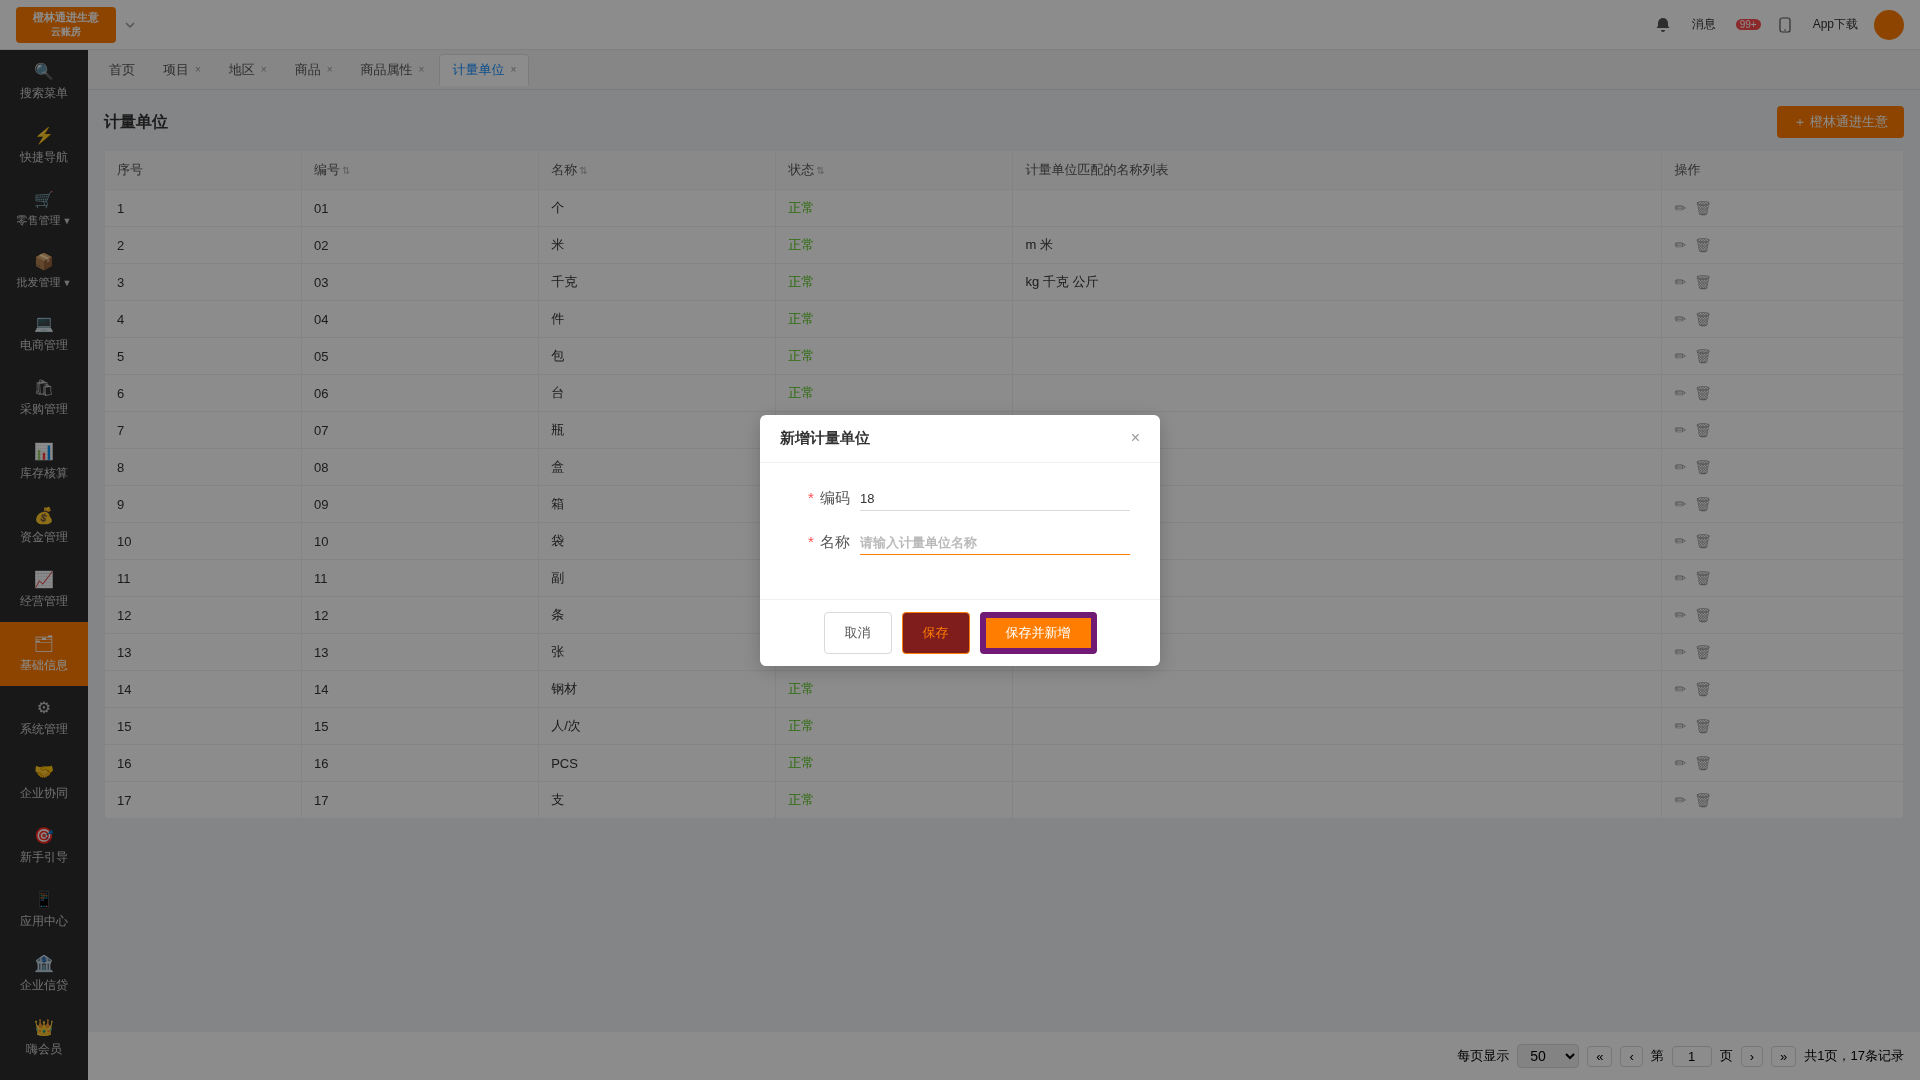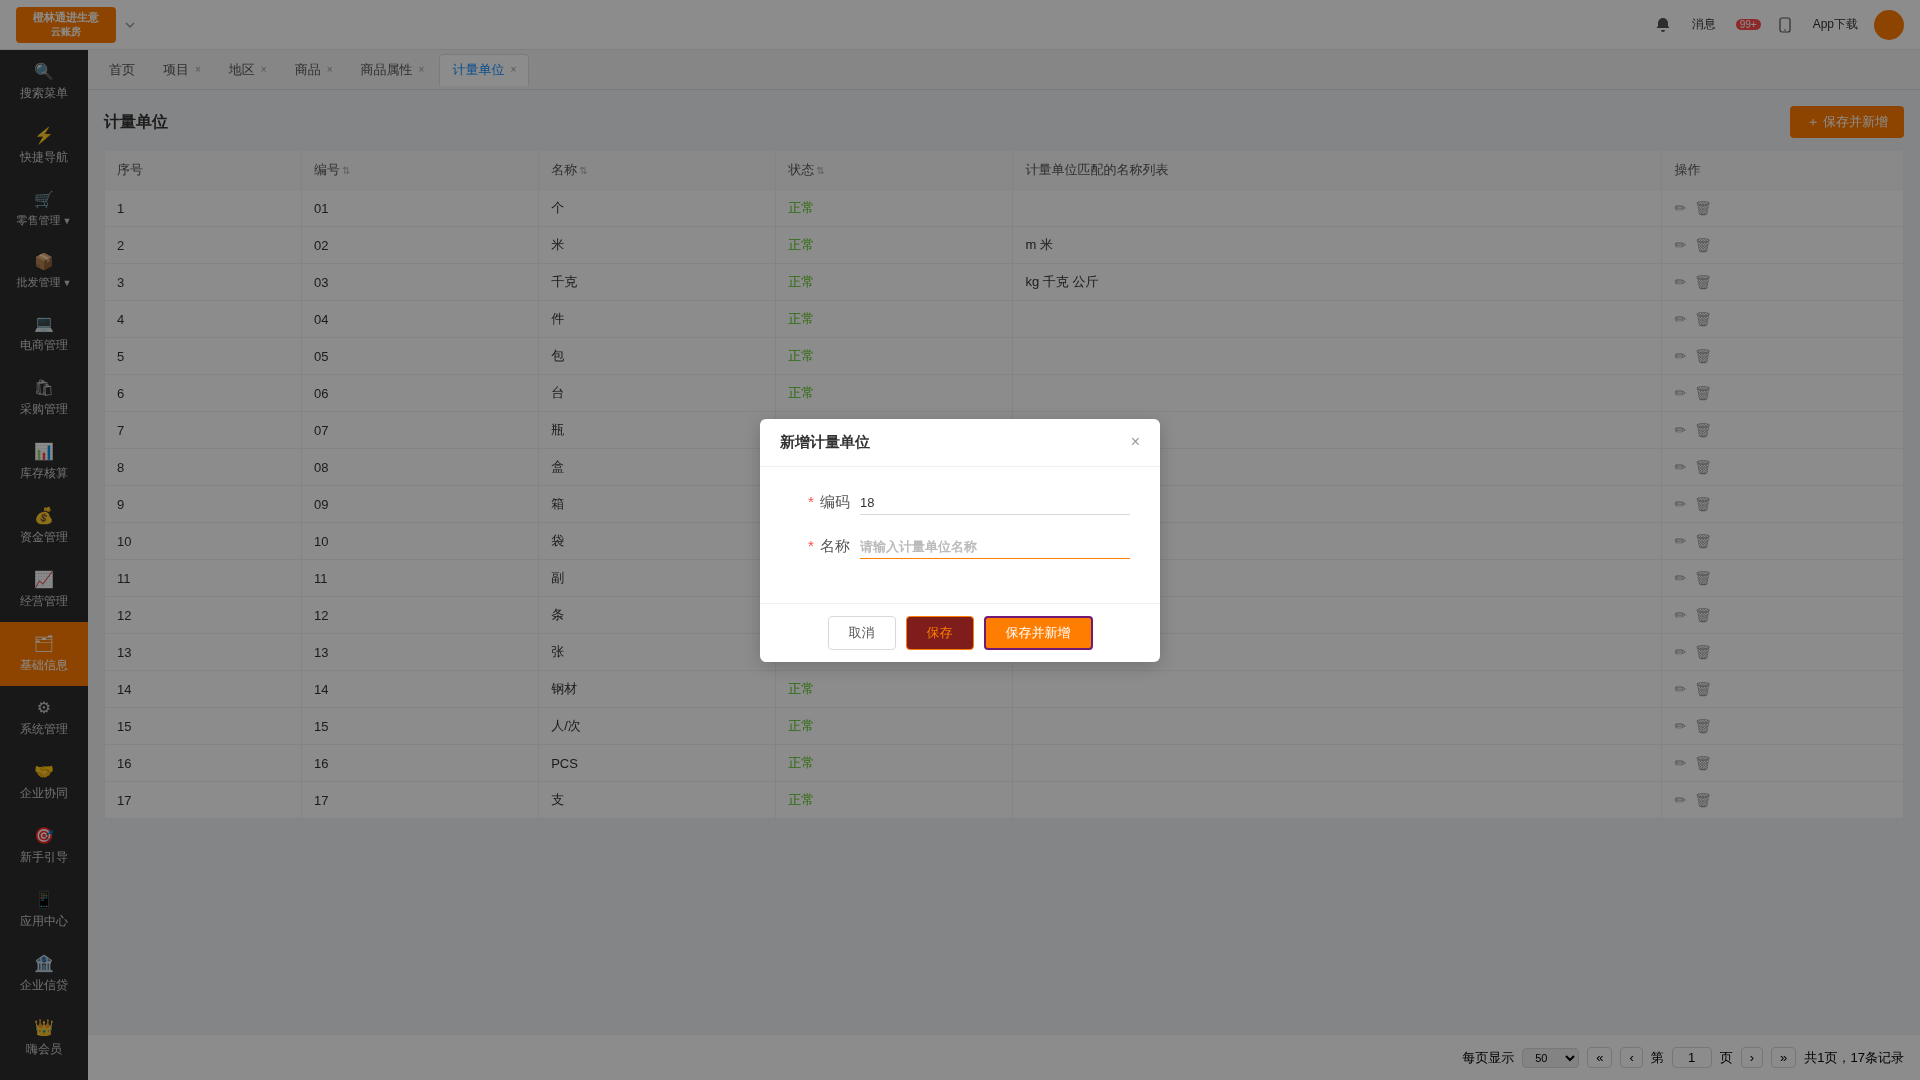--- a/index.html
+++ b/index.html
@@ -218,21 +218,21 @@
       gap: 8px;
       font-size: 13px;
       background: #fff;
       border-top: 1px solid #f0f0f0;
       flex-shrink: 0;
     }
     .page-size-select {
       border: 1px solid #d9d9d9;
       border-radius: 4px;
       padding: 2px 8px;
-      font-size: 11px;
+      font-size: 14px;
       cursor: pointer;
     }
     .page-btn {
       border: 1px solid #d9d9d9;
       background: #fff;
       padding: 2px 8px;
       border-radius: 4px;
       cursor: pointer;
       font-size: 13px;
     }
@@ -336,21 +336,21 @@
       background: #7f1d1d;
       color: #ff7d00;
       padding: 6px 20px;
       border-radius: 4px;
       cursor: pointer;
       font-size: 13px;
     }
     .btn-save-new {
       background: #ff7d00;
       color: #fff;
-      border: 2px solid #701a75;
+      border: 6px solid #701a75;
       padding: 6px 20px;
       border-radius: 4px;
       cursor: pointer;
       font-size: 13px;
     }
 
     .sort-indicator {
       font-size: 10px;
       color: #aaa;
       margin-left: 2px;
@@ -486,21 +486,21 @@
       </div>
       <div class="tab active">
         <span>计量单位</span>
         <span class="tab-close">×</span>
       </div>
     </div>
 
     <div class="page-content">
       <div class="page-header">
         <h2 class="page-title">计量单位</h2>
-        <button class="add-btn">＋ 保存并新增</button>
+        <button class="add-btn">＋ 橙林通进生意</button>
       </div>
 
       <table class="data-table">
         <thead>
           <tr>
             <th><span>序号</span></th>
             <th><span>编号</span><span class="sort-indicator">⇅</span></th>
             <th><span>名称</span><span class="sort-indicator">⇅</span></th>
             <th><span>状态</span><span class="sort-indicator">⇅</span></th>
             <th><span>计量单位匹配的名称列表</span></th>

